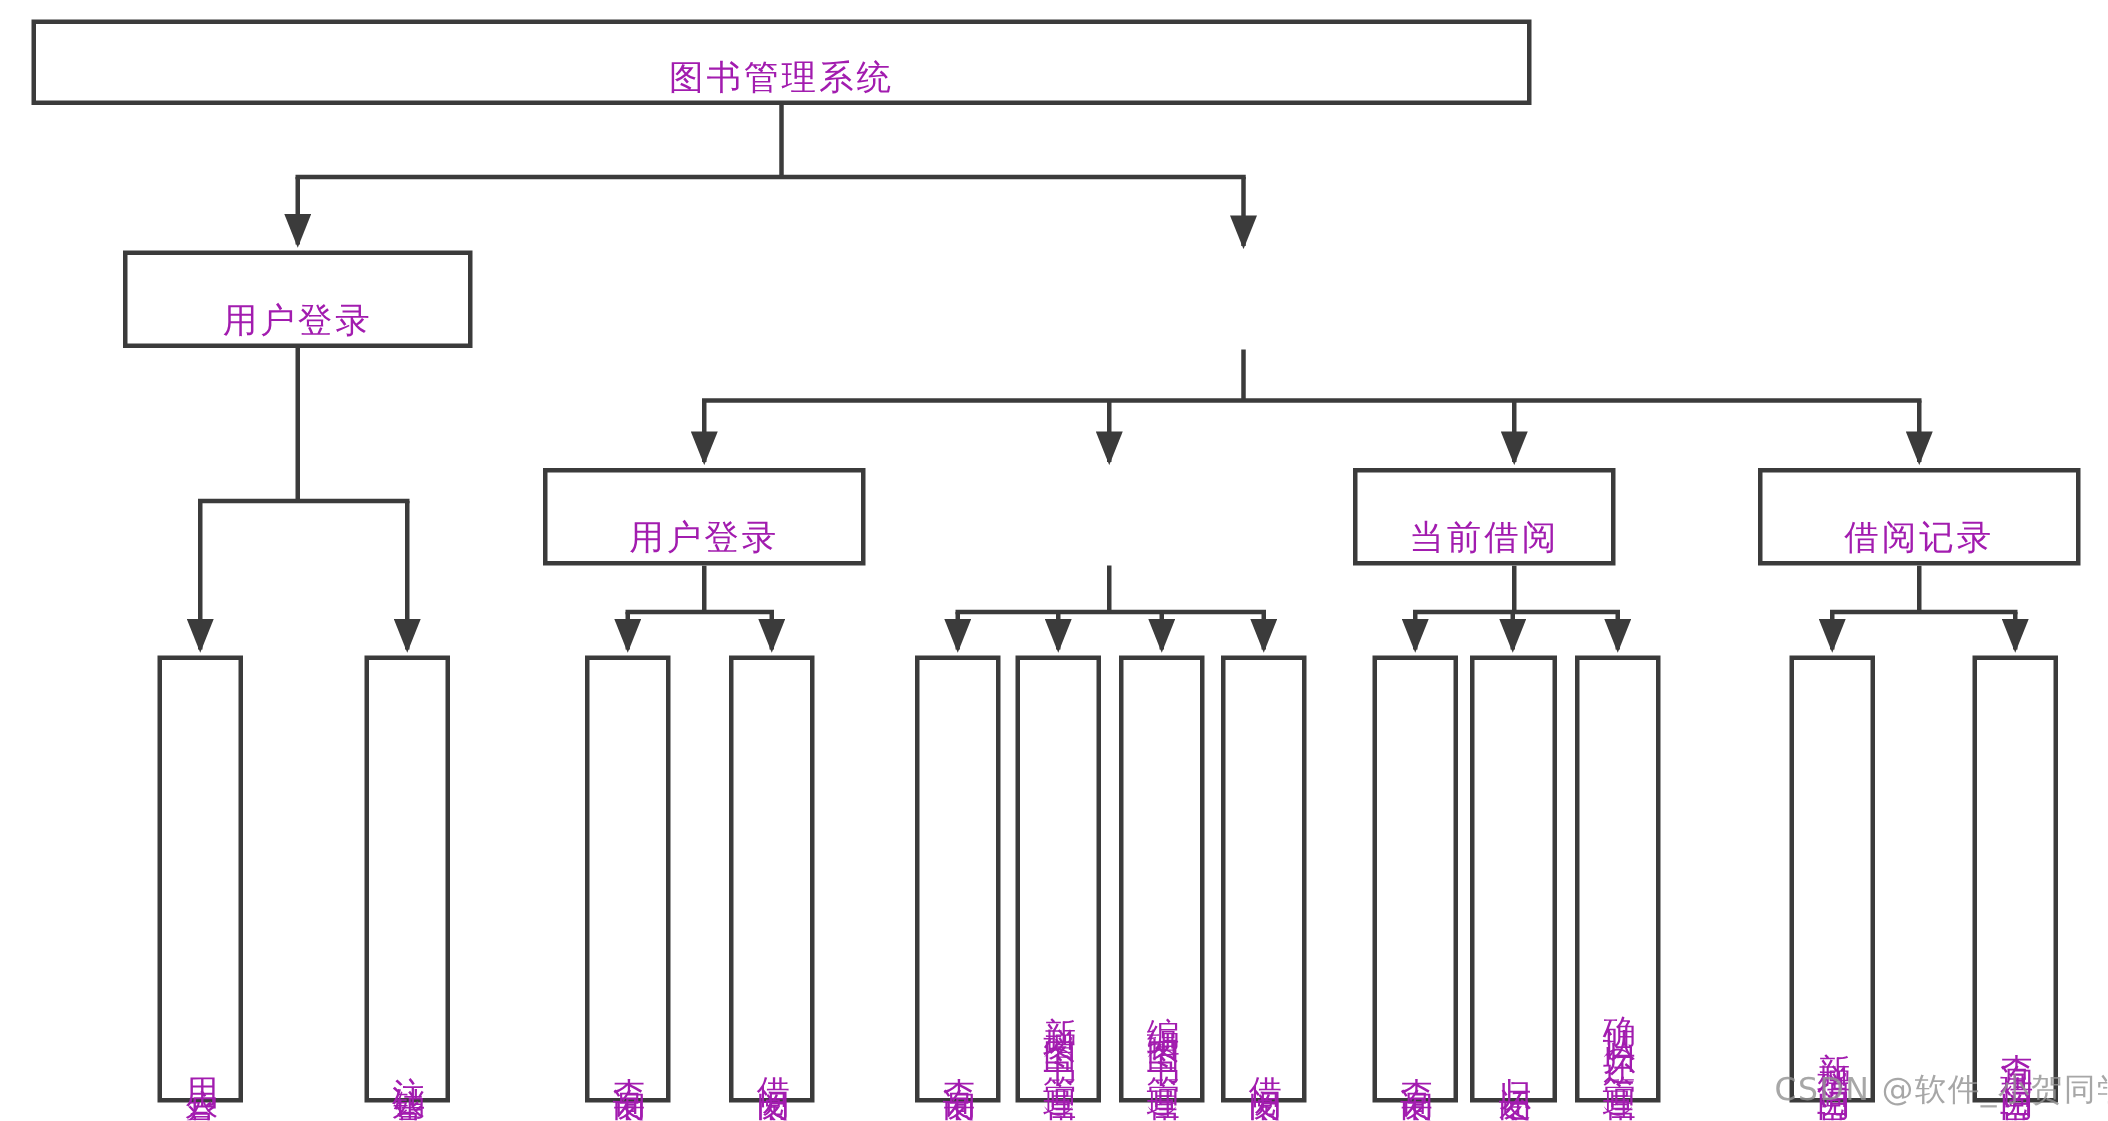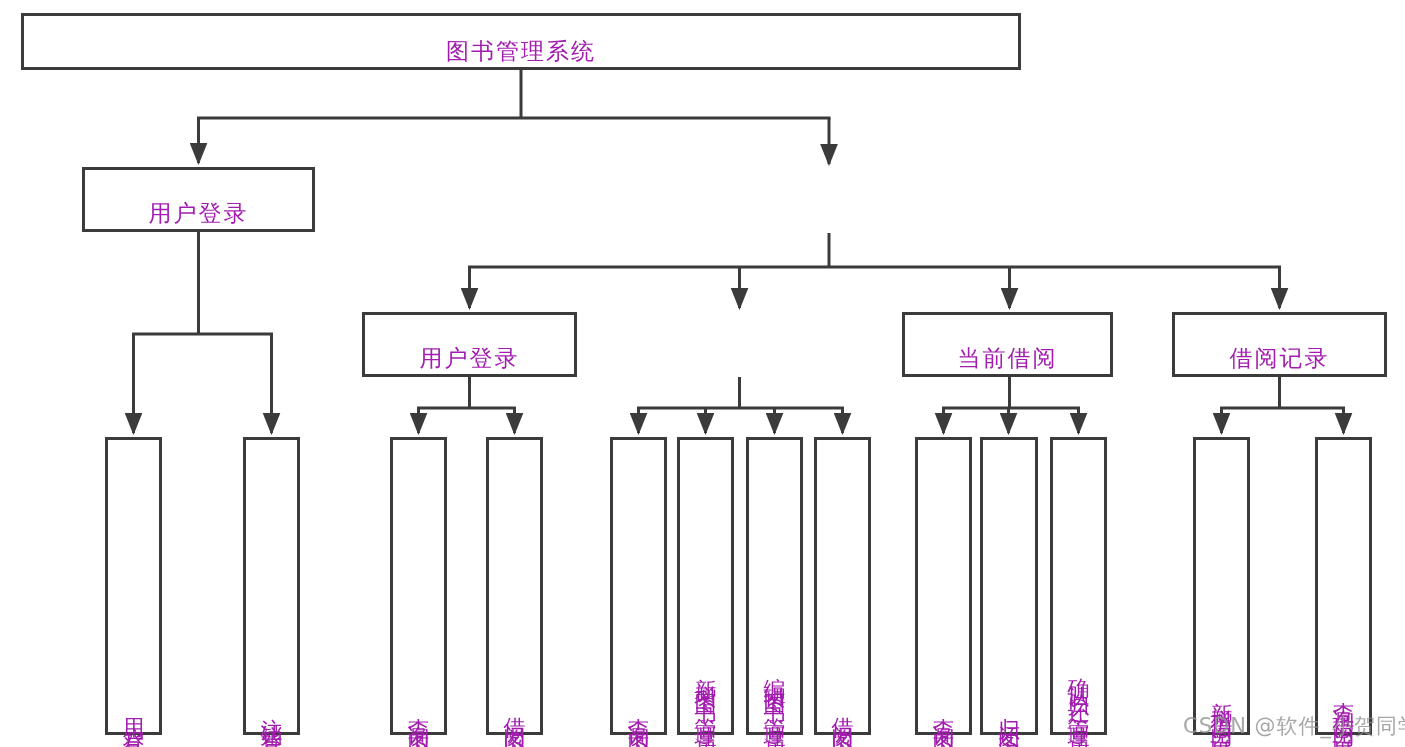--- a/index.html
+++ b/index.html
@@ -111,21 +111,21 @@
     <span>图书管理系统</span>
   </div>
 
   <div class="node h" style="left:82px; top:167px; width:233px; height:65px">
     <span>用户登录</span>
   </div>
 
   <div class="node h" style="left:362px; top:312px; width:215px; height:65px">
     <span>用户登录</span>
   </div>
-  <div class="node h" style="left:902px; top:312px; width:211px; height:65px">
+  <div class="node h" style="left:902px; top:312px; width:175px; height:65px">
     <span>当前借阅</span>
   </div>
   <div class="node h" style="left:1172px; top:312px; width:215px; height:65px">
     <span>借阅记录</span>
   </div>
 
   <div class="node v" style="left:105px; top:437px; width:57px; height:298px">
     <span class="vtext">用户登录</span>
   </div>
   <div class="node v" style="left:243px; top:437px; width:57px; height:298px">

